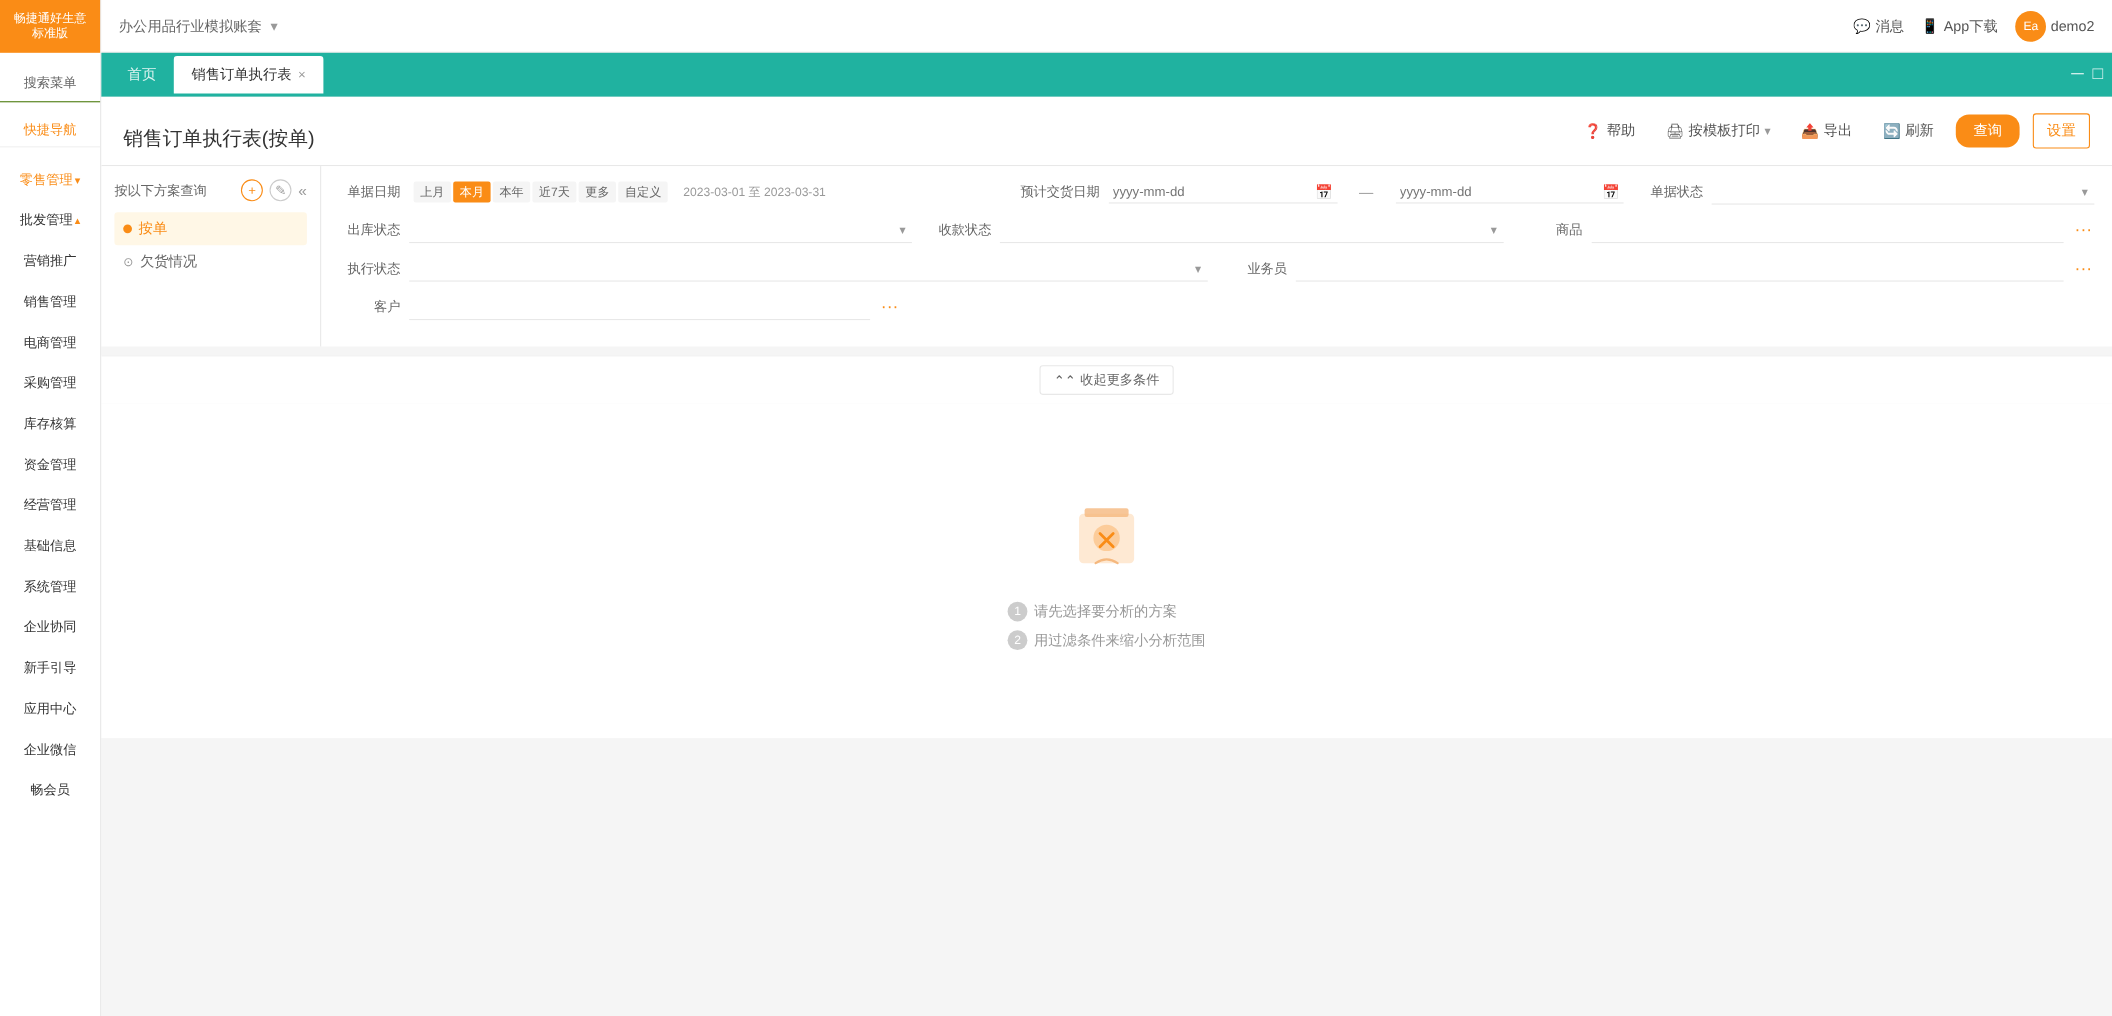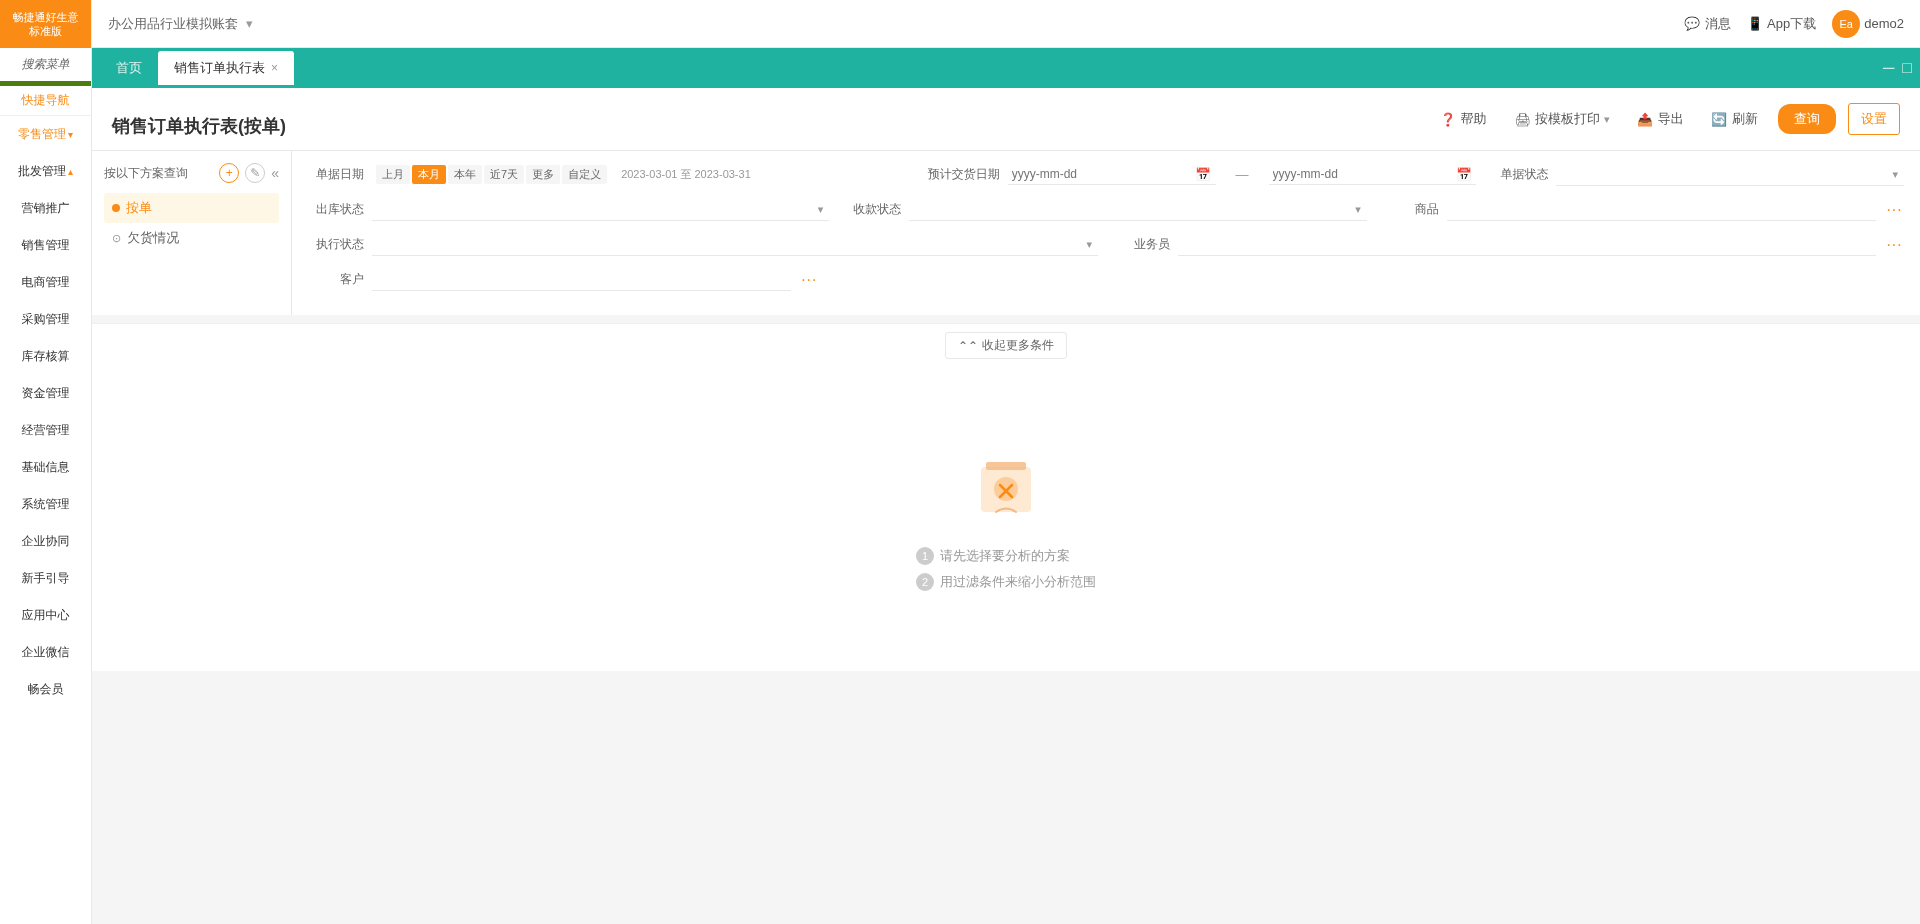--- a/index.html
+++ b/index.html
@@ -7,20 +7,21 @@
 
     
     .sidebar {
       width: 92px;
       background: #fff;
       border-right: 1px solid #e8e8e8;
       display: flex;
       flex-direction: column;
       height: 100%;
       flex-shrink: 0;
+      gap: 11px;
     }
     .sidebar-logo {
       background: #fa8c16;
       display: flex;
       align-items: center;
       justify-content: center;
       height: 48px;
       flex-direction: column;
       padding: 4px;
     }
@@ -28,23 +29,22 @@
       color: #fff;
       font-size: 11px;
       text-align: center;
       line-height: 1.3;
     }
     .sidebar-search {
       padding: 8px 6px;
       font-size: 12px;
       color: #666;
       text-align: center;
-      border-bottom: 5px solid #4d7c0f;
-      cursor: pointer;
-      font-style: italic;
+      border-bottom: 1px solid #4d7c0f;
+      cursor: pointer;
     }
     .sidebar-nav-section {
       padding: 6px 0;
       text-align: center;
       font-size: 12px;
       color: #fa8c16;
       cursor: pointer;
       border-bottom: 1px solid #f0f0f0;
     }
     .sidebar-item {
@@ -177,21 +177,21 @@
     .page-header {
       background: #fff;
       padding: 12px 20px;
       display: flex;
       align-items: center;
       justify-content: space-between;
       border-bottom: 1px solid #e8e8e8;
     }
     .page-title {
       font-size: 18px;
-      font-weight: bold;
+      font-weight: normal;
       color: #333;
       margin-top: 14px;
     }
     .page-actions {
       display: flex;
       align-items: center;
       gap: 12px;
     }
     .page-action-btn {
       display: flex;

